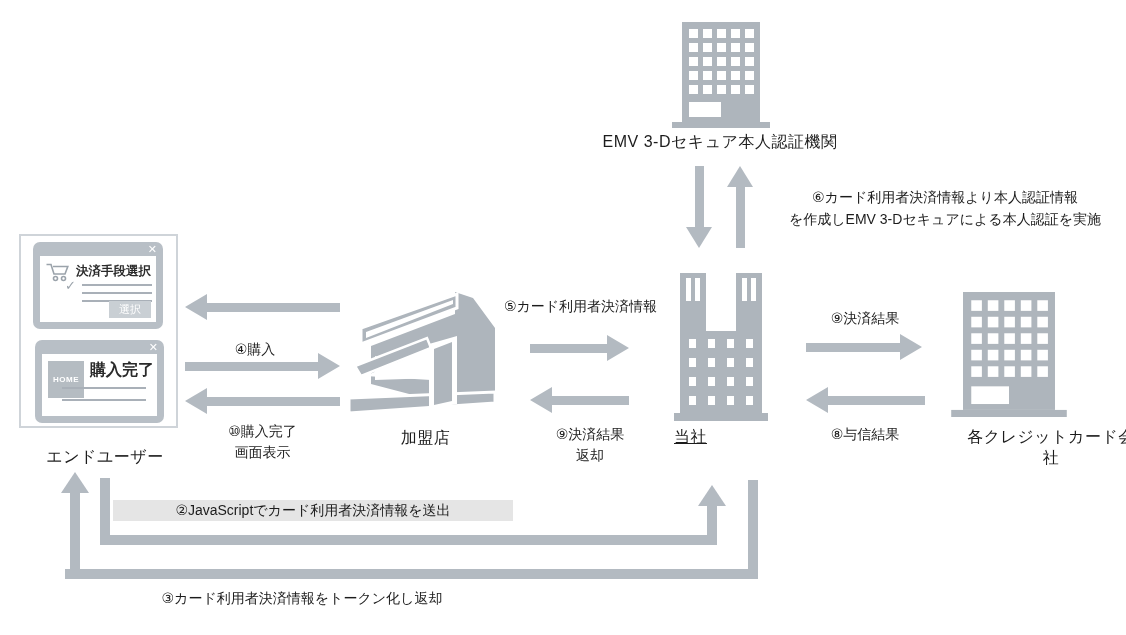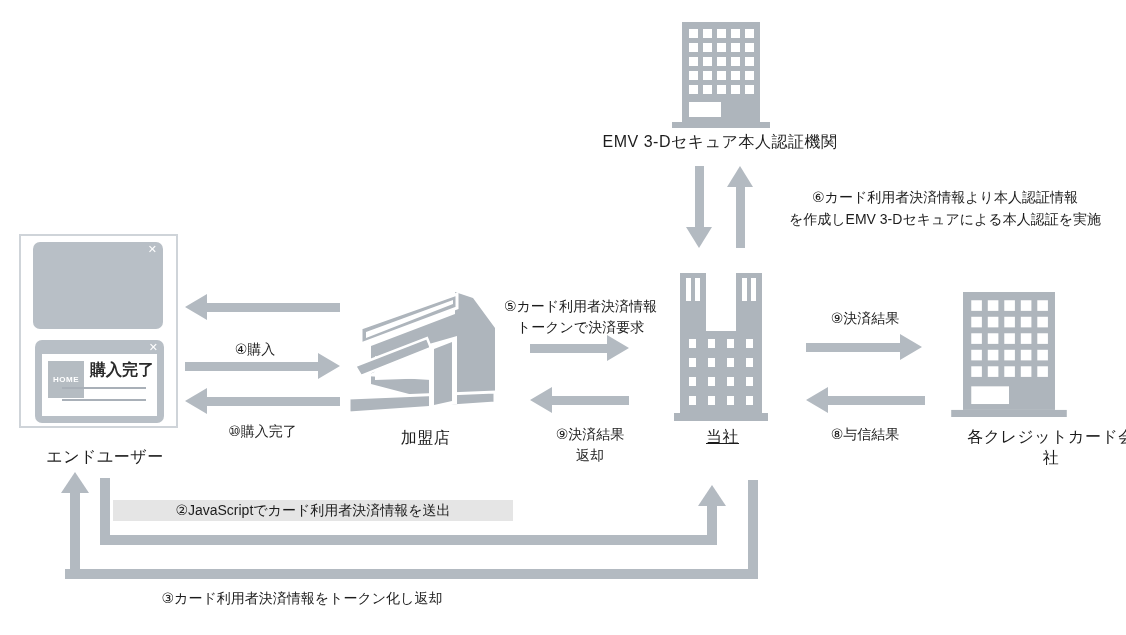--- a/index.html
+++ b/index.html
@@ -95,20 +95,35 @@
 
   <div class="step-label" style="left:760px;top:186px;width:370px;line-height:22px;">
     <div>⑥カード利用者決済情報より本人認証情報</div>
     <div>を作成しEMV 3-Dセキュアによる本人認証を実施</div>
   </div>
 
   <div class="user-box">
 
     <div class="bwindow" style="left:12px;top:6px;width:130px;height:87px;">
       <span class="close">✕</span>
+      <div class="inner">
+        <span style="position:absolute;left:5px;top:5px;">
+          <svg width="26" height="22" viewBox="0 0 26 22" fill="none" stroke="#9ba3ab" stroke-width="1.6">
+            <path d="M1.5 3.5 h4.5 l3 9.5 h11 l2.8 -7.5 H8"></path>
+            <circle cx="10.5" cy="17.5" r="2"></circle>
+            <circle cx="18.5" cy="17.5" r="2"></circle>
+          </svg>
+        </span>
+        <span class="win-title" style="left:36px;top:7px;">決済手段選択</span>
+        <span class="check" style="left:25px;top:22px;">✓</span>
+        <div class="gline" style="left:42px;top:28px;width:70px;"></div>
+        <div class="gline" style="left:42px;top:36px;width:70px;"></div>
+        <div class="gline" style="left:42px;top:44px;width:70px;"></div>
+        <span class="btn" style="right:5px;bottom:4px;">選択</span>
+      </div>
     </div>
 
     <div class="bwindow" style="left:14px;top:104px;width:129px;height:83px;">
       <span class="close">✕</span>
       <div class="inner">
         <span class="badge" style="left:6px;top:7px;">HOME</span>
         <span class="win-title" style="left:48px;top:6px;font-size:16px;">購入完了</span>
         <div class="gline" style="left:20px;top:33px;width:84px;"></div>
         <div class="gline" style="left:20px;top:45px;width:84px;"></div>
       </div>
@@ -119,20 +134,21 @@
   <div class="h-arrow left" style="left:206px;top:303px;width:134px;"></div>
 
   <div class="step-label" style="left:185px;top:339px;width:140px;">
     <div>④購入</div>
   </div>
   <div class="h-arrow right" style="left:185px;top:362px;width:134px;"></div>
 
   <div class="h-arrow left" style="left:206px;top:397px;width:134px;"></div>
   <div class="step-label" style="left:185px;top:421px;width:155px;">
     <div>⑩購入完了</div>
+    <div>画面表示</div>
   </div>
 
   <div style="position:absolute;left:343px;top:282px;">
     <svg width="160" height="136" viewBox="0 0 160 136">
 
       <polygon points="28,64 112,32 112,10 130,16 152,46 152,116 112,124 28,102" fill="var(--icon)"></polygon>
 
       <polygon points="6,116 152,110 152,121 6,131" fill="var(--icon)" stroke="#fff" stroke-width="3"></polygon>
 
       <polygon points="18,46 114,12 114,26 18,62" fill="var(--icon)" stroke="#fff" stroke-width="3"></polygon>
@@ -144,21 +160,20 @@
       <polygon points="12,84 84,56 88,66 18,94" fill="var(--icon)" stroke="#fff" stroke-width="2.5"></polygon>
 
       <polygon points="86,62 114,54 114,122 86,127" fill="#fff"></polygon>
       <polygon points="91,67 109,60 109,119 91,123" fill="var(--icon)"></polygon>
     </svg>
   </div>
   <div class="entity-label" style="left:348px;top:428px;width:155px;">加盟店</div>
 
   <div class="step-label" style="left:478px;top:296px;width:205px;">
     <div>⑤カード利用者決済情報</div>
-    <div>トークンで決済要求</div>
   </div>
   <div class="h-arrow right" style="left:530px;top:344px;width:78px;"></div>
   <div class="h-arrow left" style="left:551px;top:396px;width:78px;"></div>
   <div class="step-label" style="left:515px;top:424px;width:150px;">
     <div>⑨決済結果</div>
     <div>返却</div>
   </div>
 
   <div style="position:absolute;left:674px;top:273px;">
     <svg width="94" height="148" viewBox="0 0 94 148">
@@ -185,21 +200,21 @@
           <rect x="34" y="104" width="7" height="9"></rect>
           <rect x="53" y="104" width="7" height="9"></rect>
           <rect x="72" y="104" width="7" height="9"></rect>
         <rect x="15" y="123" width="7" height="9"></rect>
           <rect x="34" y="123" width="7" height="9"></rect>
           <rect x="53" y="123" width="7" height="9"></rect>
           <rect x="72" y="123" width="7" height="9"></rect>
       </g>
     </svg>
   </div>
-  <div class="entity-label" style="left:660px;top:427px;width:125px;text-decoration:underline;">当社</div>
+  <div class="entity-label" style="left:628px;top:427px;width:125px;text-decoration:underline;">当社</div>
 
   <div class="step-label" style="left:795px;top:308px;width:140px;">
     <div>⑨決済結果</div>
   </div>
   <div class="h-arrow right" style="left:806px;top:343px;width:95px;"></div>
   <div class="h-arrow left" style="left:827px;top:396px;width:98px;"></div>
   <div class="step-label" style="left:795px;top:424px;width:140px;">
     <div>⑧与信結果</div>
   </div>
 

